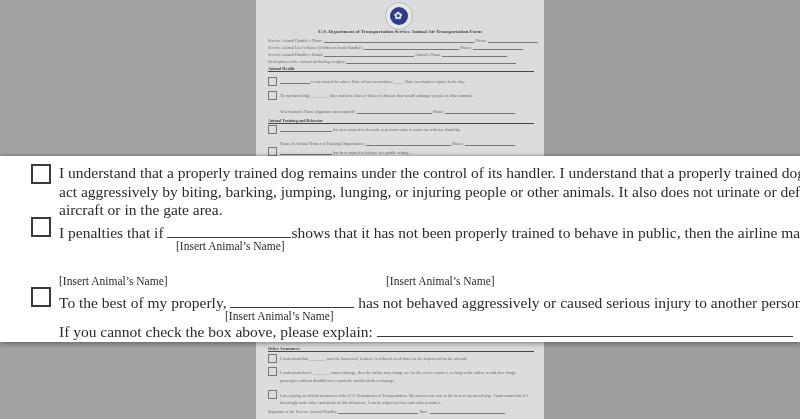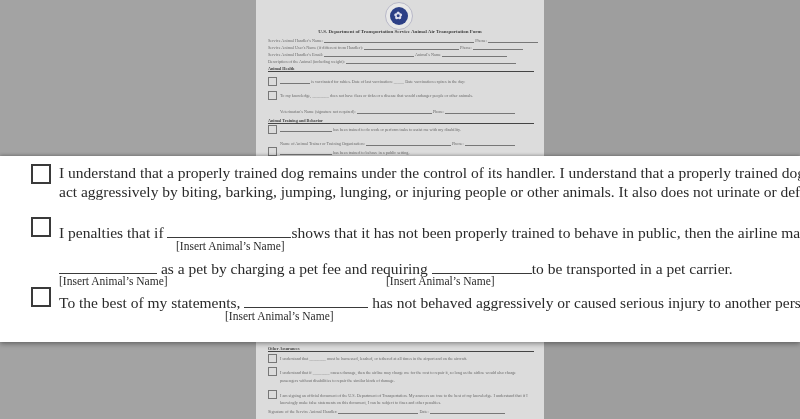--- a/index.html
+++ b/index.html
@@ -62,24 +62,25 @@
   <div class="pg-box" style="top:390px"></div>
   <div class="pg-row" style="top:392px;left:24px;white-space:normal;width:250px;line-height:7px">I am signing an official document of the U.S. Department of Transportation. My answers are true to the best of my knowledge. I understand that if I knowingly make false statements on this document, I can be subject to fines and other penalties.</div>
   <div class="pg-row" style="top:409px"><span>Signature of the Service Animal Handler:</span> <span class="ln" style="width:80px"></span> <span>Date:</span> <span class="ln" style="width:75px"></span></div>
 </div>
 
 <div class="band">
 
   <div class="cb" style="top:8px"></div>
   <div class="txt" style="top:8px">I understand that a properly trained dog remains under the control of its handler.  I understand that a properly trained dog does not</div>
   <div class="txt" style="top:27px">act aggressively by biting, barking, jumping, lunging, or injuring people or other animals.  It also does not urinate or defecate on the</div>
+  <div class="txt" style="top:45px">aircraft or in the gate area.</div>
 
   <div class="cb" style="top:61px"></div>
   <div class="txt" style="top:67px"><span>I penalties that if </span><span class="blank" style="width:124px"></span><span>shows that it has not been properly trained to behave in public, then the airline may treat</span></div>
   <div class="sub" style="left:176px;top:84px">[Insert Animal’s Name]</div>
-  <div class="txt" style="top:103px"><span class="blank" style="width:98px"></span><span> as a pet by charging a pet fee and requiring </span><span class="blank" style="width:100px"></span><span>to be transported in a pet carrier.</span></div>
   <div class="sub" style="left:59px;top:119px">[Insert Animal’s Name]</div>
   <div class="sub" style="left:386px;top:119px">[Insert Animal’s Name]</div>
 
   <div class="cb" style="top:131px"></div>
-  <div class="txt" style="top:137px"><span>To the best of my statements, </span><span class="blank" style="width:124px"></span><span> has not behaved aggressively or caused serious injury to another person/dog.</span></div>
+  <div class="txt" style="top:137px"><span>To the best of my properly, </span><span class="blank" style="width:124px"></span><span> has not behaved aggressively or caused serious injury to another person/dog.</span></div>
   <div class="sub" style="left:225px;top:154px">[Insert Animal’s Name]</div>
+  <div class="txt" style="top:166px"><span>If you cannot check the box above, please explain: </span><span class="blank" style="width:416px"></span></div>
 </div>
 
 </body></html>

